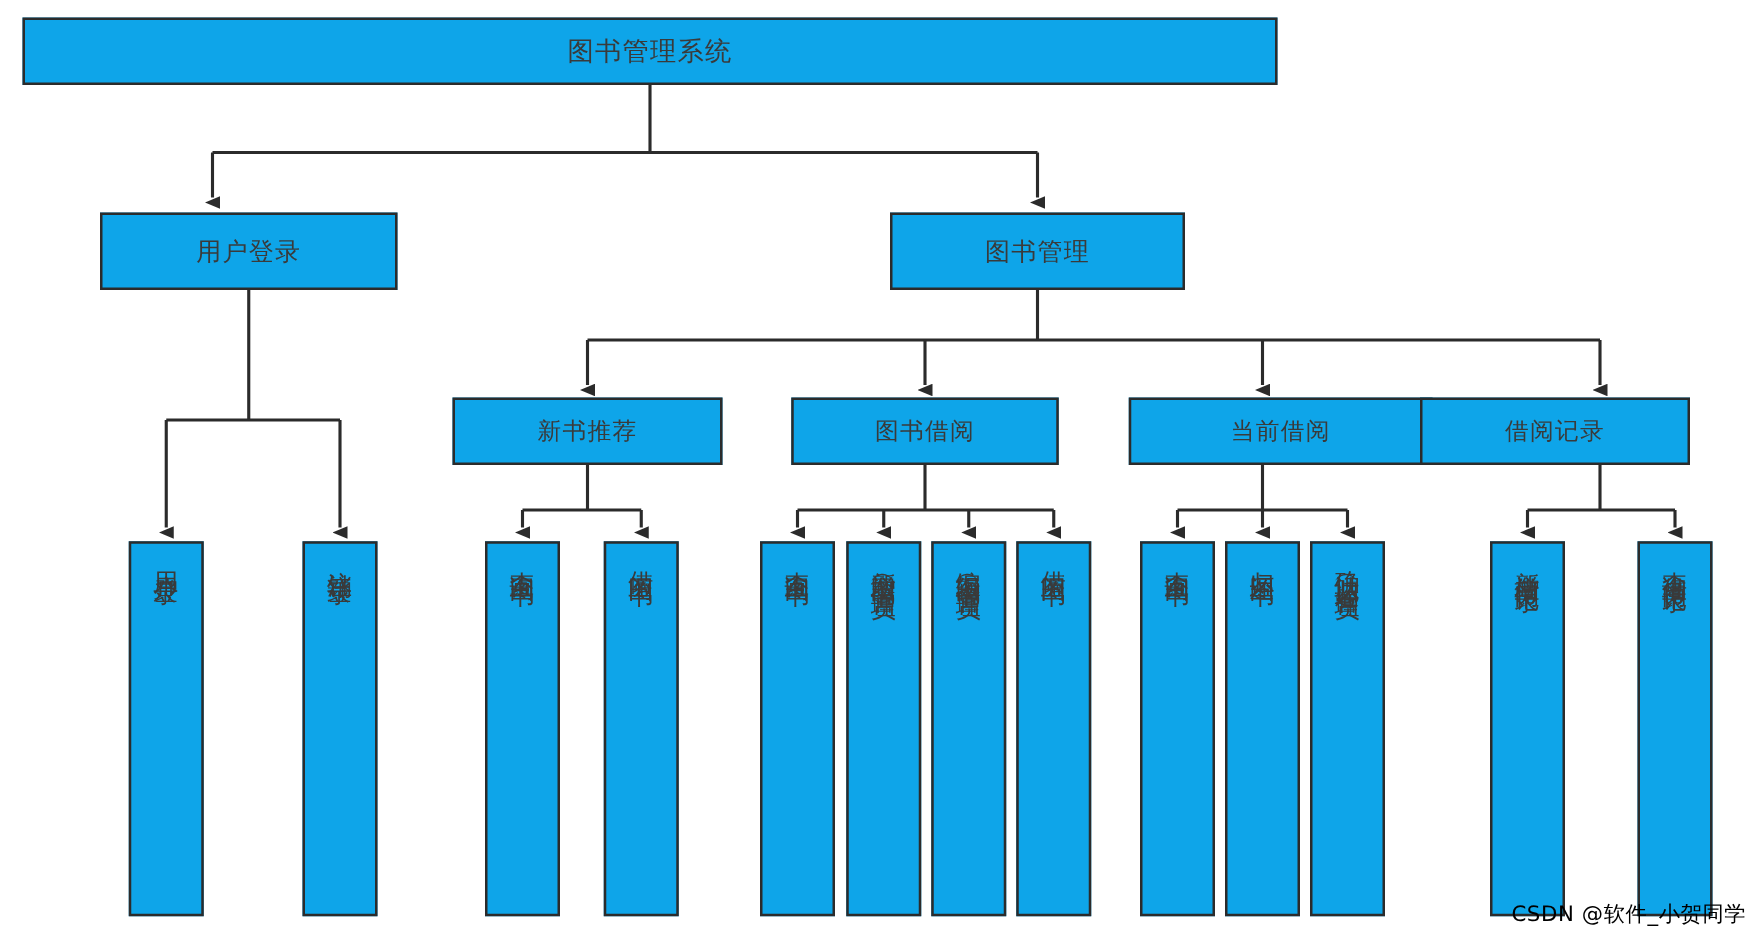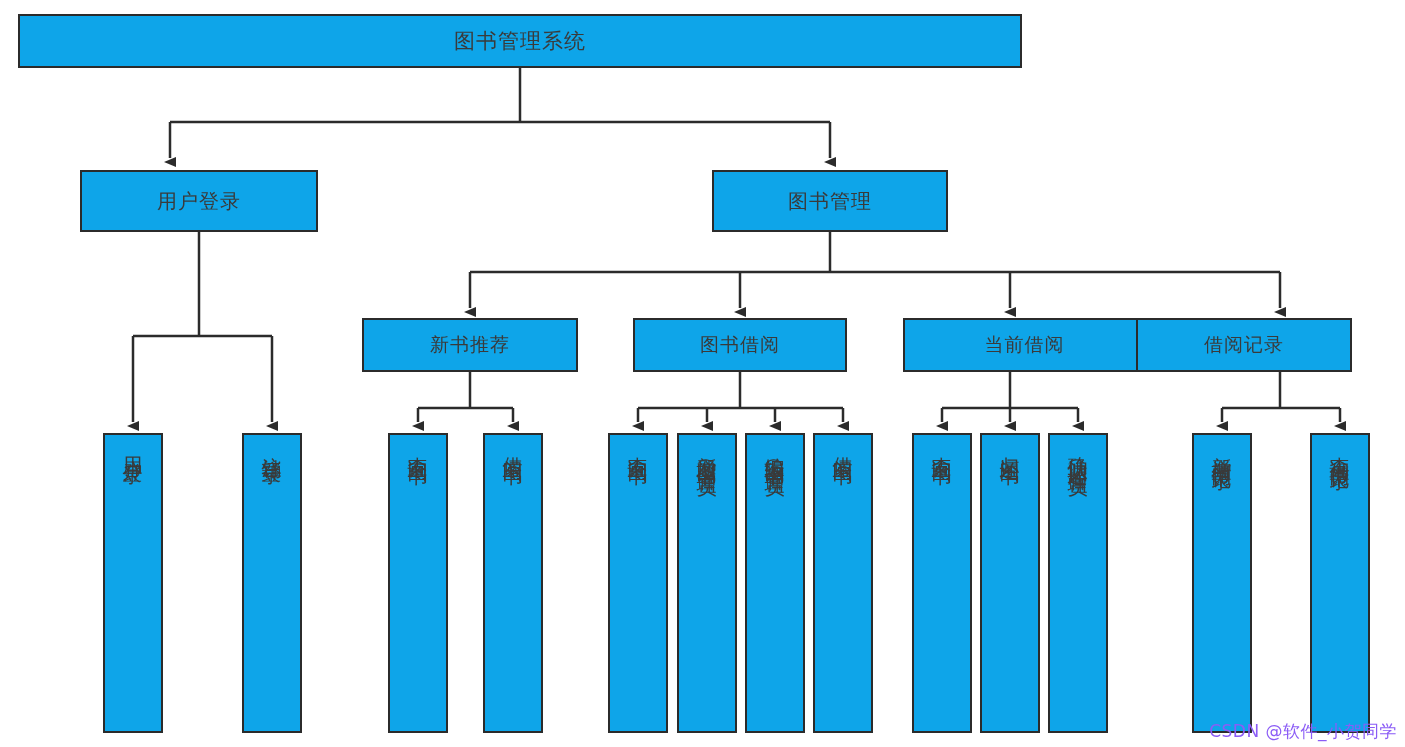--- a/index.html
+++ b/index.html
@@ -61,21 +61,21 @@
   }
   .htext {
     white-space: nowrap;
     letter-spacing: 1px;
   }
   .watermark {
     position: absolute;
     right: 8px;
     bottom: 4px;
     font-size: 17px;
-    color: #8b5cf6;
+    color: #000000;
     letter-spacing: 0.5px;
     white-space: nowrap;
   }
 </style>
 </head>
 <body>
 
 <div id="canvas">
 
   <svg class="wires" viewBox="0 0 1405 747" xmlns="http://www.w3.org/2000/svg">

